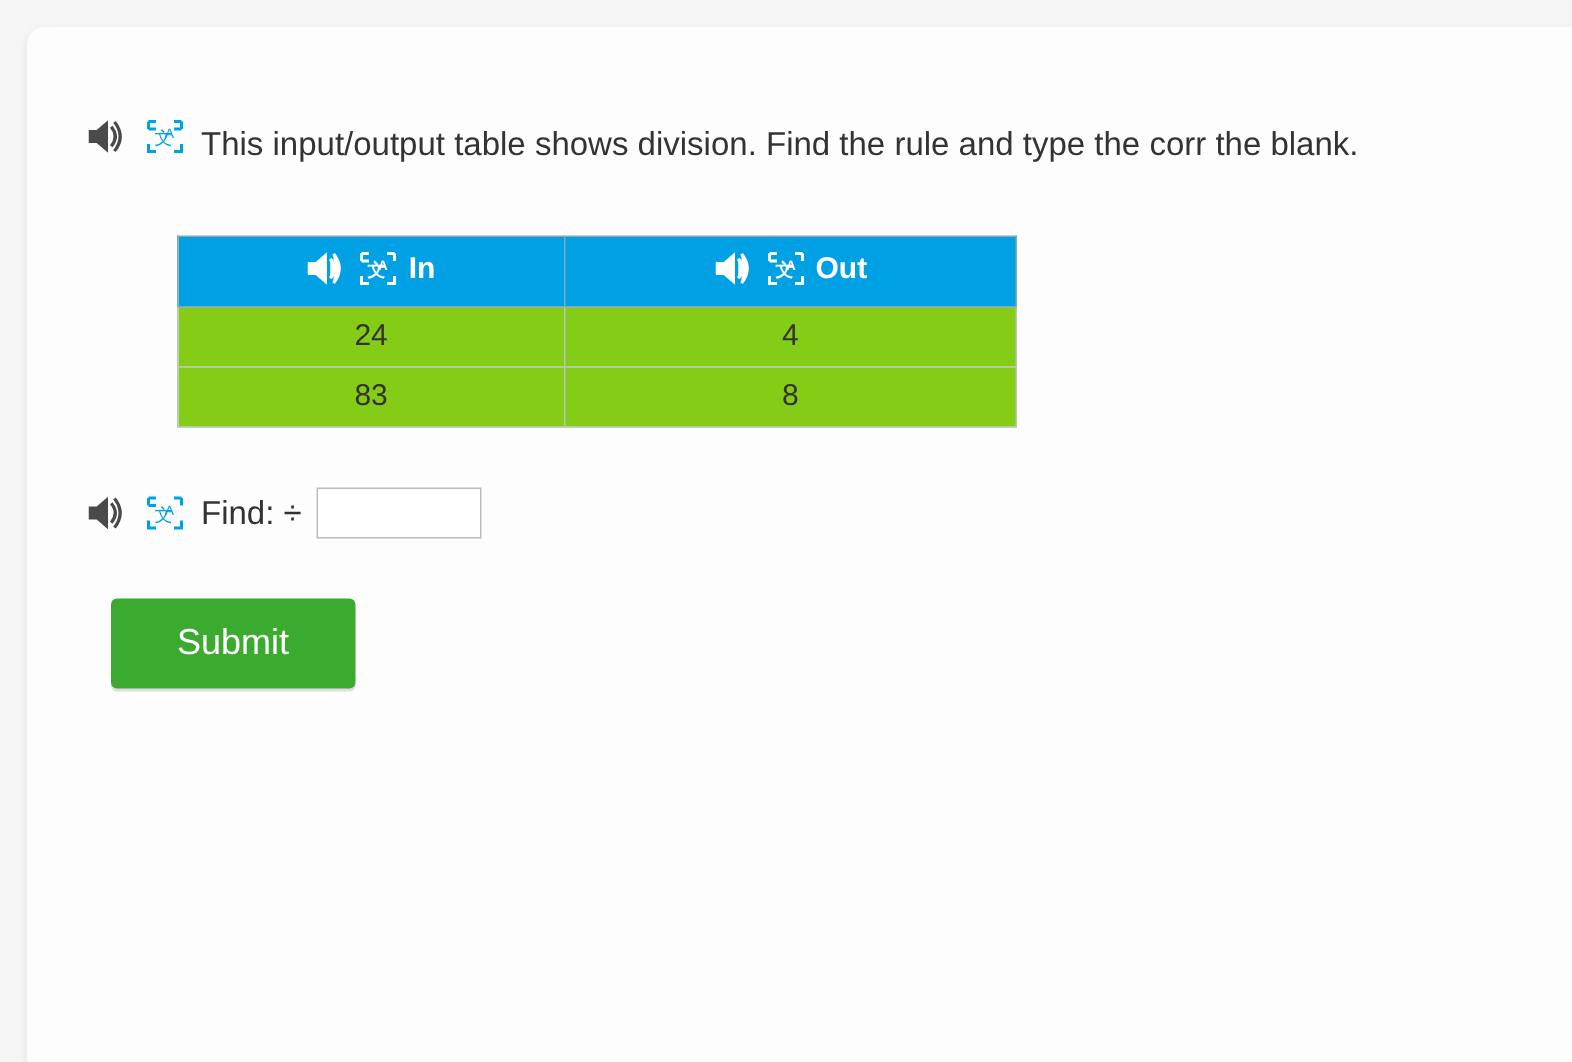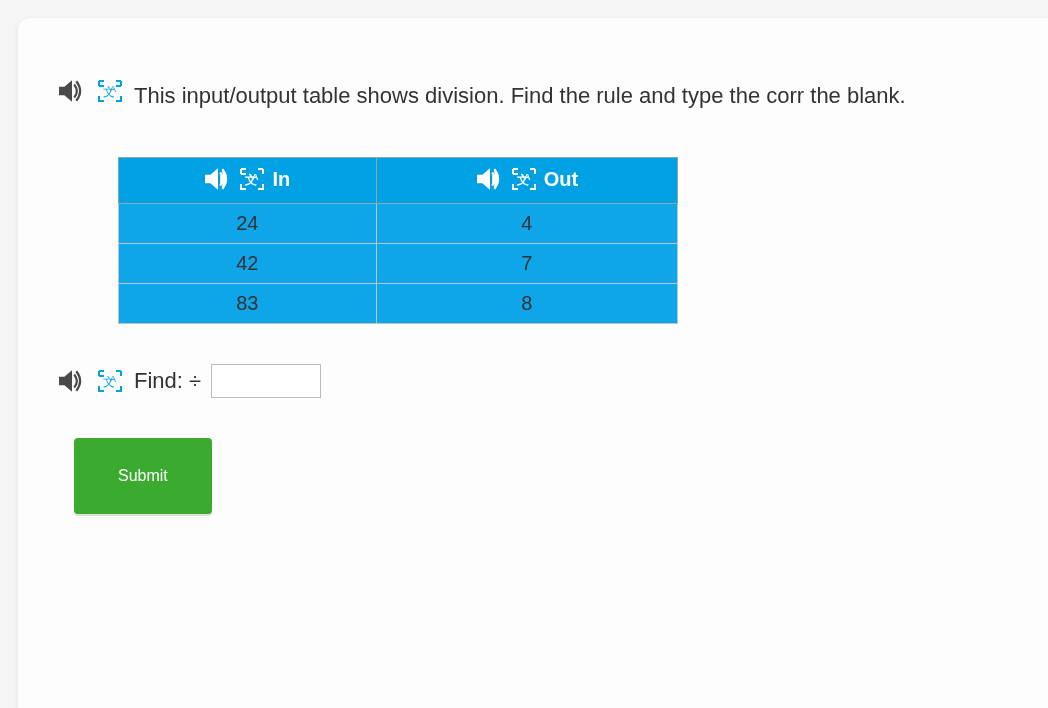--- a/index.html
+++ b/index.html
@@ -63,21 +63,21 @@
     }
     .io-table th .audio-icon svg path,
     .io-table th .audio-icon svg polygon { fill: #fff; }
     .io-table th .translate-icon { color:#fff; }
     .io-table td {
       border: 1px solid #b9c4c4;
       text-align: center;
       font-size: 20px;
       padding: 8px 6px;
       color: #333;
-      background: #0ea5e9;
+      background: #84cc16;
     }
     .rule-row {
       display: flex;
       align-items: center;
       gap: 10px;
       font-size: 22px;
       color: #333;
       margin-bottom: 40px;
     }
     .rule-input {
@@ -86,22 +86,22 @@
       border: 1px solid #bcbcbc;
       background: #fff;
       font-size: 20px;
       text-align: center;
     }
     .submit-btn {
       background: #3bab2f;
       color: #fff;
       border: none;
       border-radius: 4px;
-      font-size: 16px;
-      padding: 29px 44px;
+      font-size: 24px;
+      padding: 16px 44px;
       cursor: pointer;
       margin-left: 16px;
       box-shadow: 0 2px 0 rgba(0,0,0,0.12);
     }
   </style>
 </head>
 <body>
 
 <div class="card">
 
@@ -174,24 +174,20 @@
           </span>
         </th>
       </tr>
     </thead>
     <tbody>
       <tr>
         <td>24</td>
         <td>4</td>
       </tr>
       <tr>
-        <td>42</td>
-        <td>7</td>
-      </tr>
-      <tr>
         <td>83</td>
         <td>8</td>
       </tr>
     </tbody>
   </table>
 
   <div class="rule-row">
     <span class="audio-icon">
       <svg viewBox="0 0 24 20">
           <polygon points="0,6 5,6 12,0 12,20 5,14 0,14" fill="#4a4a4a"></polygon>

